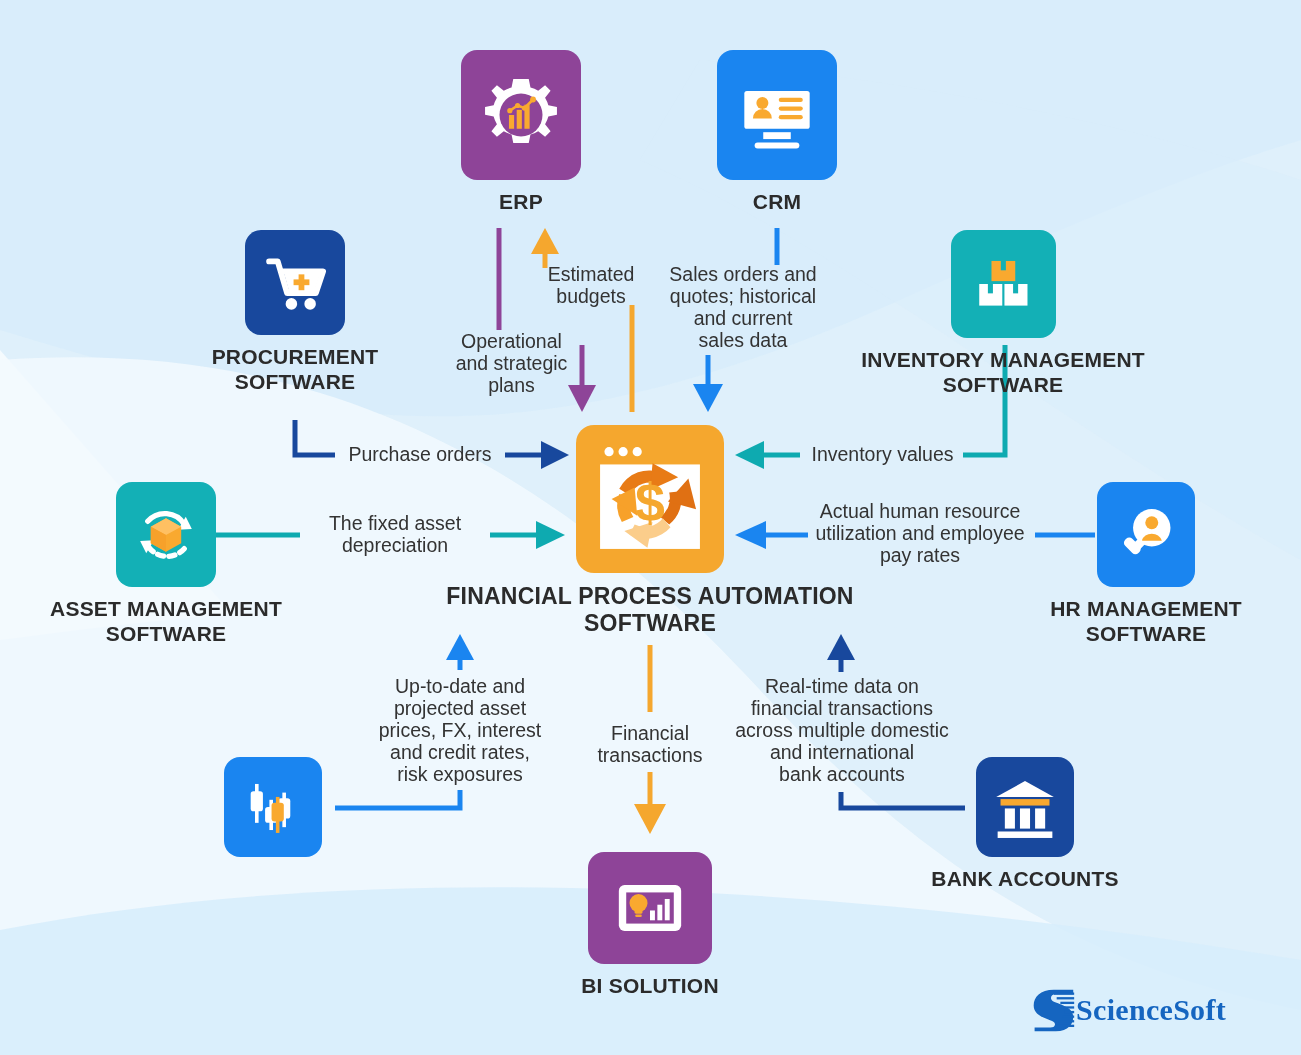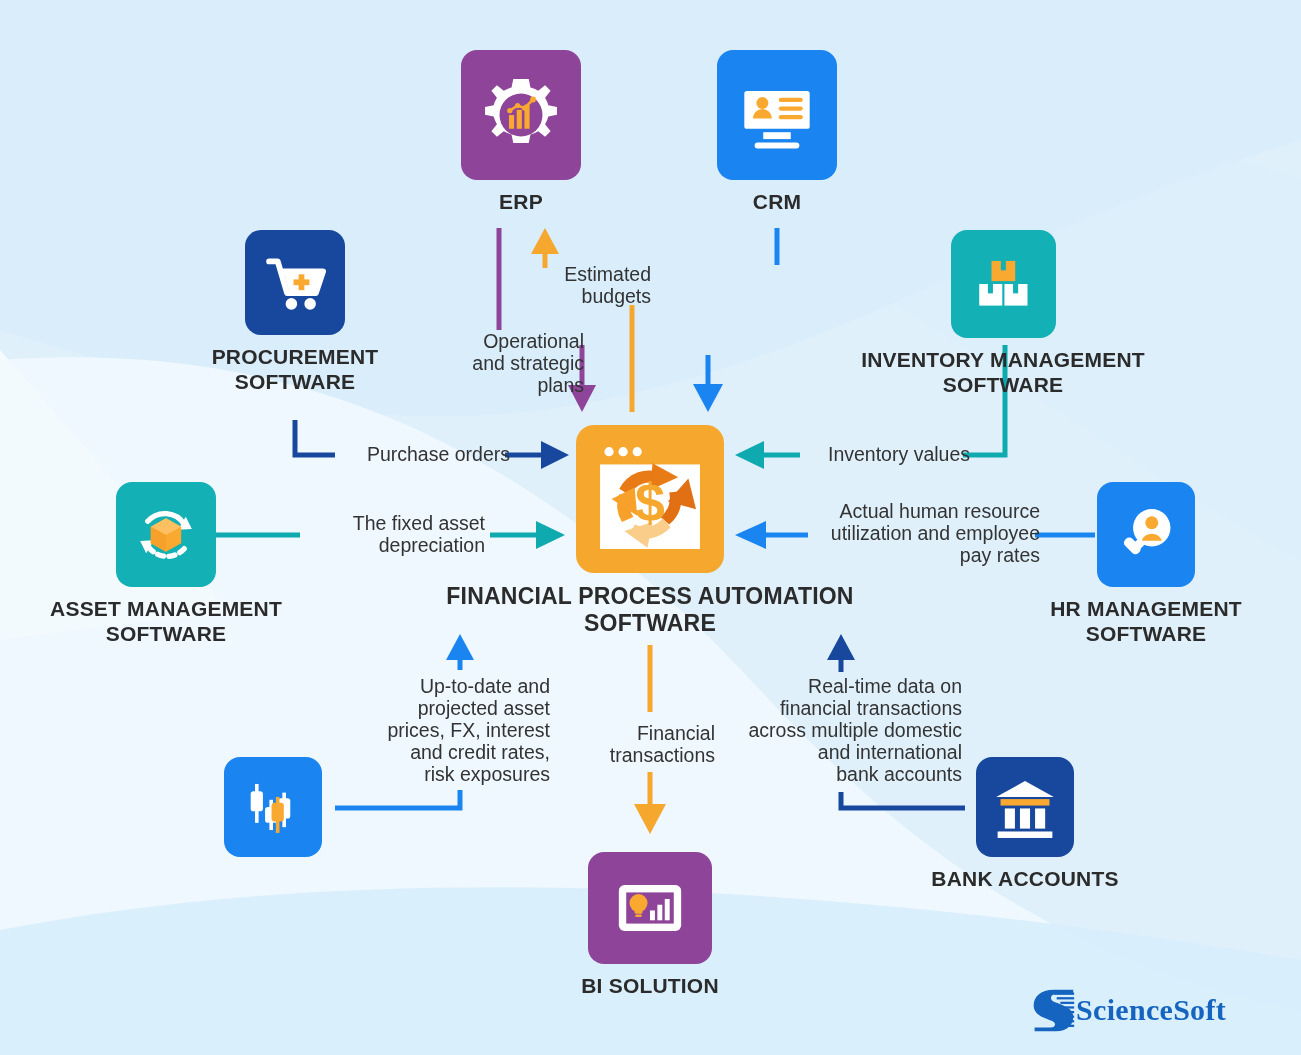--- a/index.html
+++ b/index.html
@@ -19,21 +19,21 @@
   .tile{border-radius:16px;display:flex;align-items:center;justify-content:center;margin:0 auto;}
   .caption{
     font-weight:bold;color:#2b2b2b;letter-spacing:.2px;
     margin-top:10px;line-height:1.18;white-space:pre-line;
   }
   .cap-lg{font-size:21px;}
   .cap-center{font-size:23px;}
 
   .elabel{
     position:absolute;z-index:4;color:#333;font-size:19.5px;line-height:1.13;
-    text-align:right;white-space:pre-line;
+    text-align:center;white-space:pre-line;
   }
   .logo{position:absolute;right:34px;bottom:22px;z-index:5;display:flex;align-items:center;gap:0;}
   .logo-text{font-family:"Liberation Serif", serif;color:#1565c0;font-size:30px;font-weight:bold;letter-spacing:.3px;}
 </style>
 </head>
 <body>
 
 <div id="stage">
 
   <svg id="bg" viewBox="0 0 1301 1055">
@@ -268,20 +268,24 @@
     </div>
     <div class="caption cap-center">FINANCIAL PROCESS AUTOMATION
 SOFTWARE</div>
   </div>
 
   <div class="elabel" style="left:531px;top:263px;width:120px;">Estimated
 budgets</div>
   <div class="elabel" style="left:439px;top:330px;width:145px;">Operational
 and strategic
 plans</div>
+  <div class="elabel" style="left:663px;top:263px;width:160px;">Sales orders and
+quotes; historical
+and current
+sales data</div>
   <div class="elabel" style="left:330px;top:443px;width:180px;">Purchase orders</div>
   <div class="elabel" style="left:305px;top:512px;width:180px;">The fixed asset
 depreciation</div>
   <div class="elabel" style="left:795px;top:443px;width:175px;">Inventory values</div>
   <div class="elabel" style="left:800px;top:500px;width:240px;">Actual human resource
 utilization and employee
 pay rates</div>
   <div class="elabel" style="left:370px;top:675px;width:180px;">Up-to-date and
 projected asset
 prices, FX, interest

